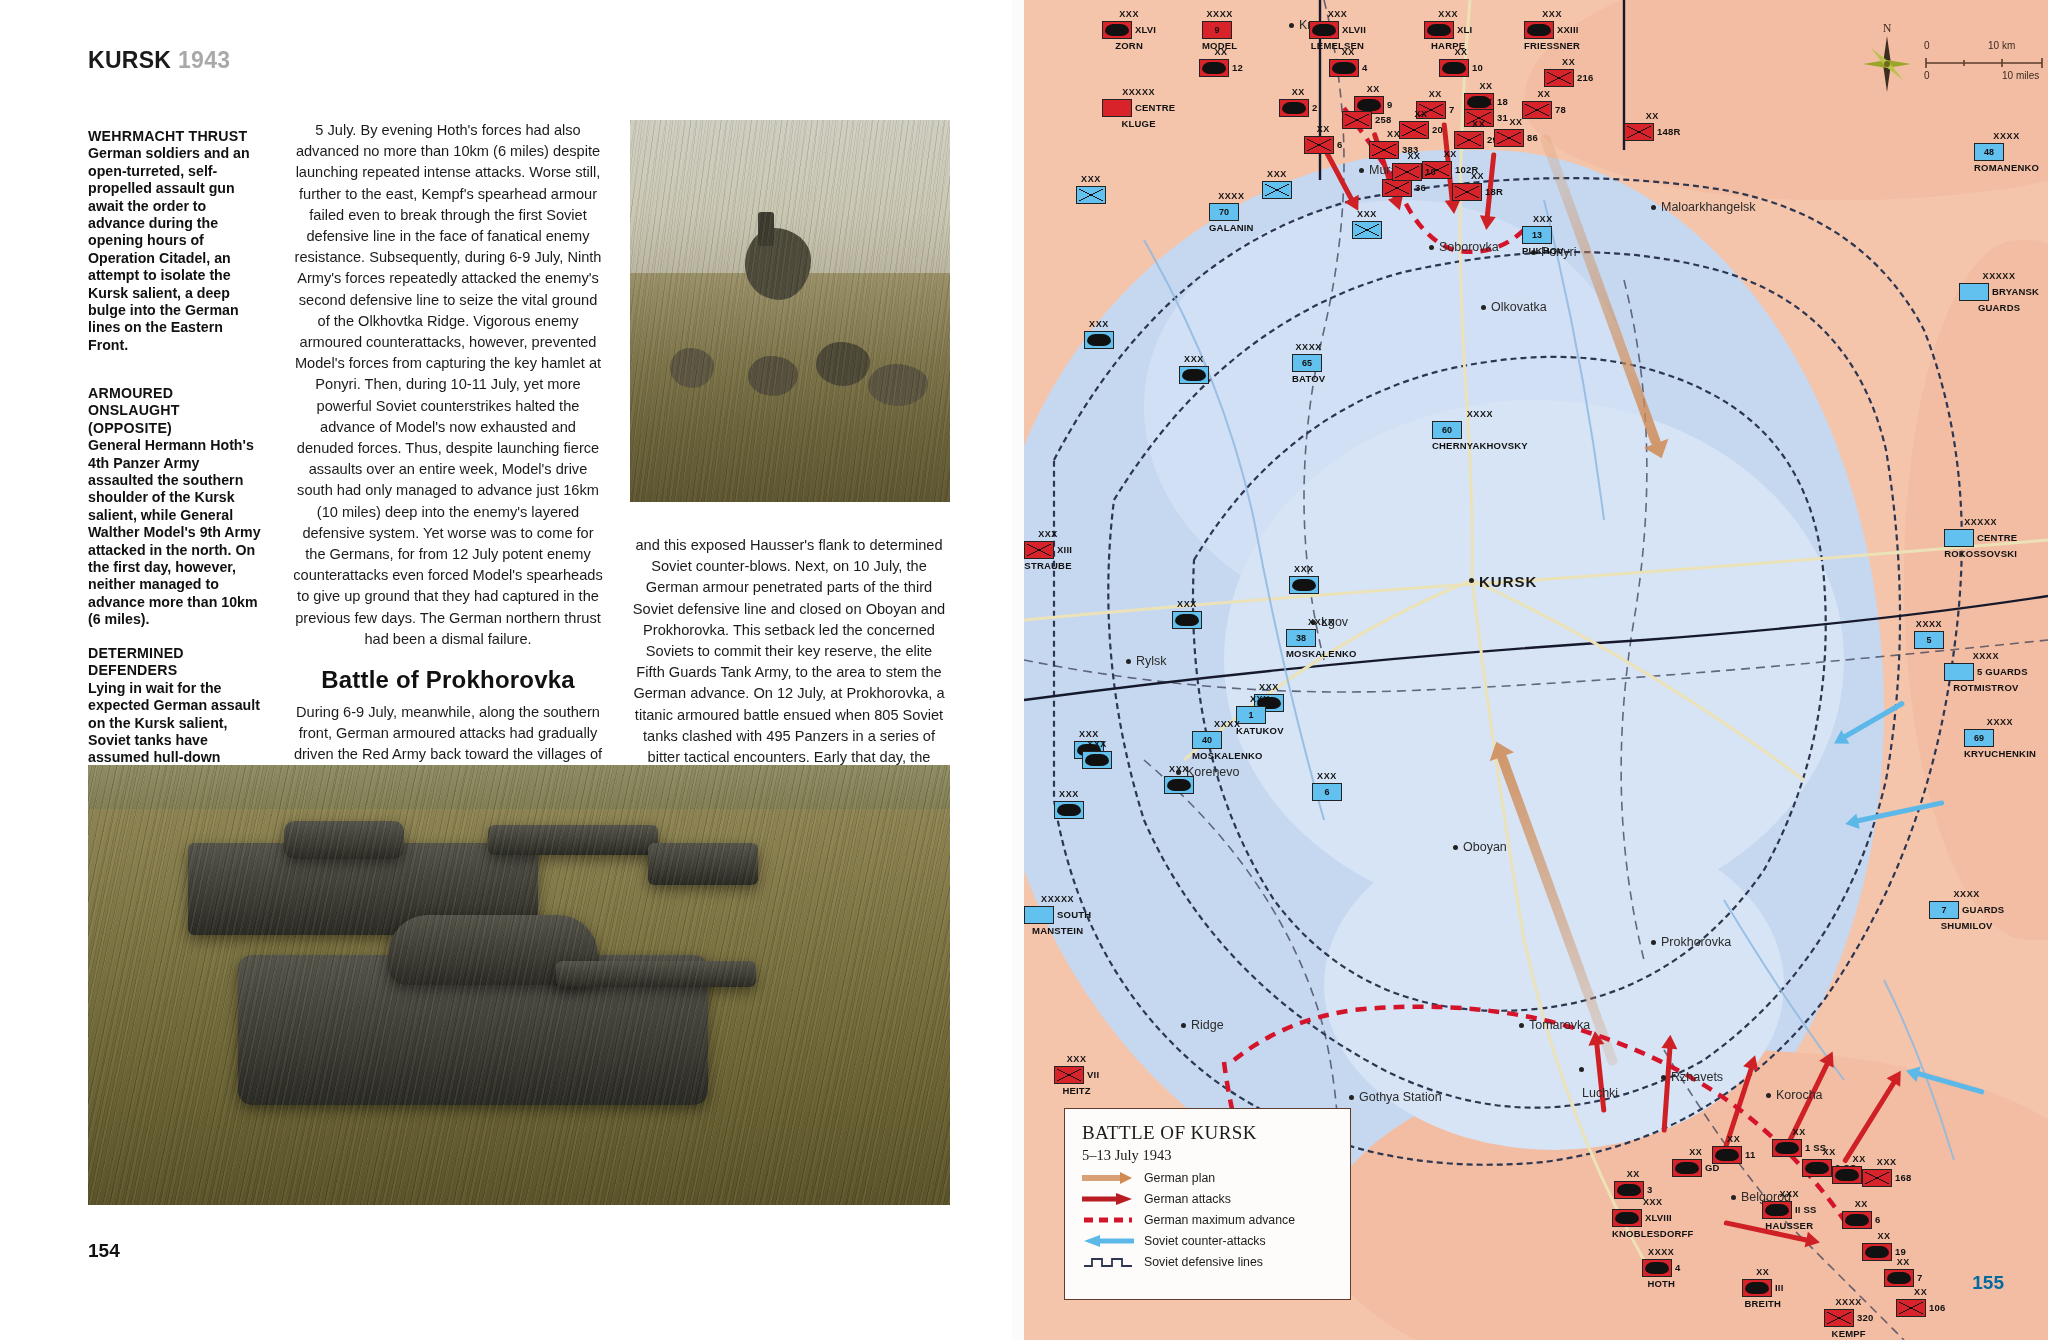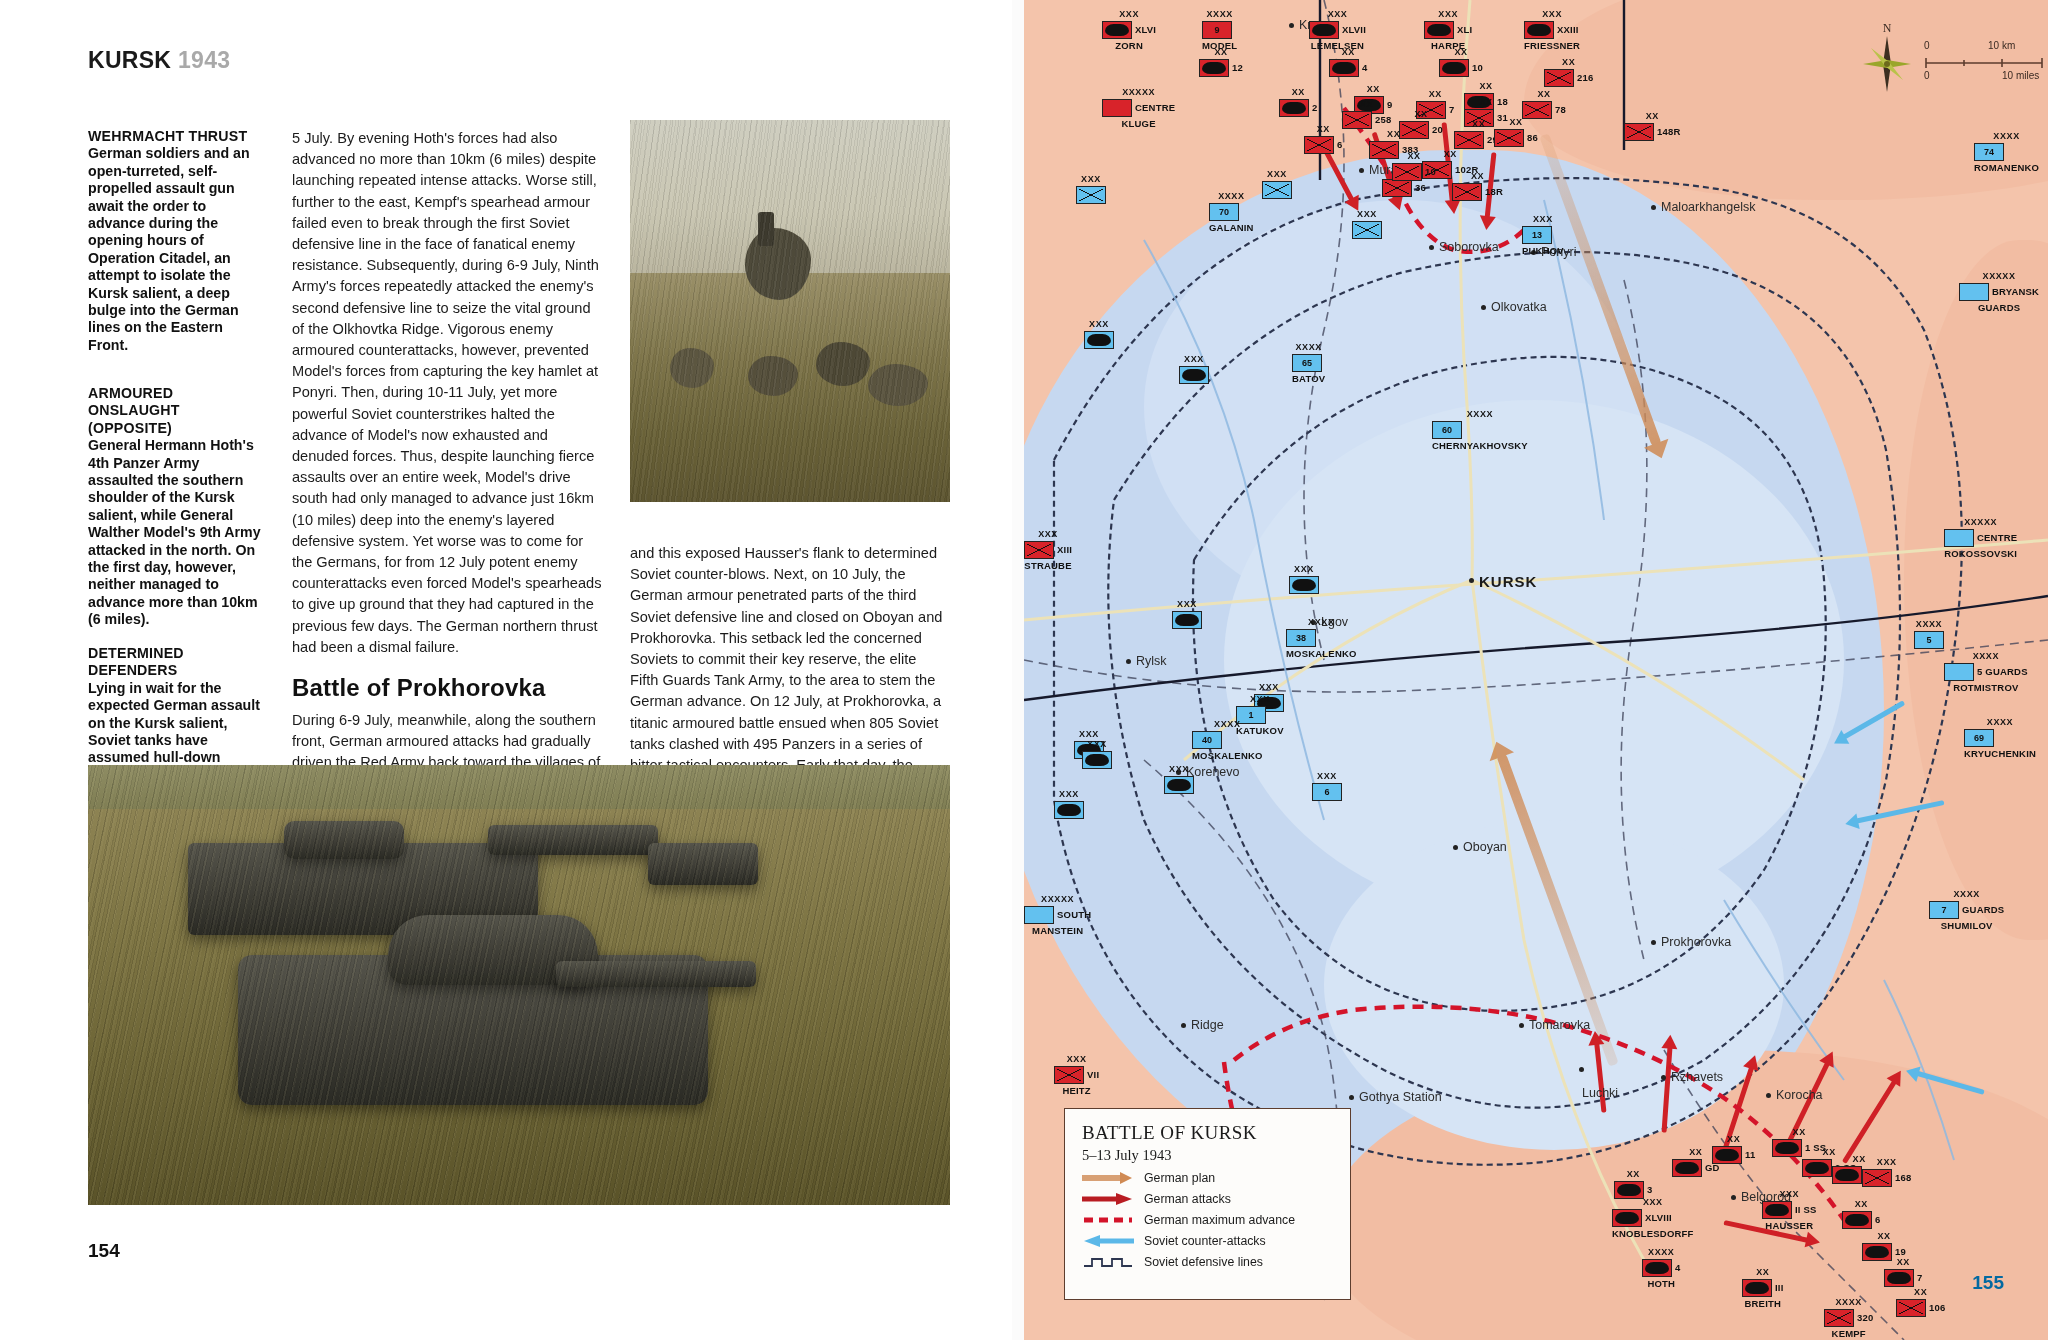--- a/index.html
+++ b/index.html
@@ -12,21 +12,21 @@
 
   .chapter-head{position:absolute;left:88px;top:47px;font-size:23px;font-weight:bold;letter-spacing:.3px;color:#1a1a1a;font-family:"Liberation Sans",sans-serif;}
   .chapter-head .yr{color:#a9a9a9;font-weight:bold;}
 
   .caption{position:absolute;width:176px;font-size:14.2px;line-height:17.4px;font-weight:bold;color:#111;}
   .caption .hd{display:block;letter-spacing:.2px;}
   .cap1{left:88px;top:128px;}
   .cap2{left:88px;top:385px;}
   .cap3{left:88px;top:645px;}
 
-  .bodycol{position:absolute;font-size:14.6px;line-height:21.2px;color:#1b1b1b;text-align:left;font-family:"Liberation Sans",sans-serif;margin-top:8px;}
+  .bodycol{position:absolute;font-size:14.6px;line-height:21.2px;color:#1b1b1b;text-align:center;font-family:"Liberation Sans",sans-serif;}
   .col1{left:292px;top:120px;width:312px;}
   .col2{left:630px;top:535px;width:318px;}
   .bodycol p{margin:0 0 0 0;}
   .subhead{font-size:24px;font-weight:bold;color:#111;margin:16px 0 9px 0;line-height:27px;letter-spacing:.2px;}
 
   
   .photo{position:absolute;overflow:hidden;}
   .photo-top{left:630px;top:120px;width:320px;height:382px;}
   .photo-bot{left:88px;top:765px;width:862px;height:440px;}
   .pgnum{position:absolute;left:88px;top:1240px;font-size:19px;font-weight:bold;color:#111;}
@@ -350,21 +350,21 @@
         <div class="unit" style="left: 872px; top: 1288px;"><span class="ech">XX</span><span><span class="box red inf"><span class="glyph"></span></span><span class="sid">106</span></span></div>
         <div class="unit" style="left: 800px; top: 1298px;"><span class="ech">XXXX</span><span><span class="box red inf"><span class="glyph"></span></span><span class="sid">320</span></span><span class="cdr">KEMPF</span></div>
       </div>
     <div id="soviet-units">
         <div class="unit" style="left: 52px; top: 175px;"><span class="ech">XXX</span><span><span class="box blue inf"><span class="glyph"></span></span></span></div>
         <div class="unit" style="left: 238px; top: 170px;"><span class="ech">XXX</span><span><span class="box blue inf"><span class="glyph"></span></span></span></div>
         <div class="unit" style="left: 185px; top: 192px;"><span class="ech">XXXX</span><span><span class="box blue"><span class="num">70</span></span></span><span class="cdr">GALANIN</span></div>
         <div class="unit" style="left: 328px; top: 210px;"><span class="ech">XXX</span><span><span class="box blue inf"><span class="glyph"></span></span></span></div>
         <div class="unit" style="left: 498px; top: 215px;"><span class="ech">XXX</span><span><span class="box blue"><span class="num">13</span></span></span><span class="cdr">PUKHOV</span></div>
         <div class="unit" style="left: 60px; top: 320px;"><span class="ech">XXX</span><span><span class="box blue armor"><span class="glyph"></span></span></span></div>
-        <div class="unit" style="left: 950px; top: 132px;"><span class="ech">XXXX</span><span><span class="box blue"><span class="num">74</span></span></span><span class="cdr">ROMANENKO</span></div>
+        <div class="unit" style="left: 950px; top: 132px;"><span class="ech">XXXX</span><span><span class="box blue"><span class="num">48</span></span></span><span class="cdr">ROMANENKO</span></div>
         <div class="unit" style="left: 155px; top: 355px;"><span class="ech">XXX</span><span><span class="box blue armor"><span class="glyph"></span></span></span></div>
         <div class="unit" style="left: 935px; top: 272px;"><span class="ech">XXXXX</span><span><span class="box blue"></span><span class="sid">BRYANSK</span></span><span class="cdr">GUARDS</span></div>
         <div class="unit" style="left: 268px; top: 343px;"><span class="ech">XXXX</span><span><span class="box blue"><span class="num">65</span></span></span><span class="cdr">BATOV</span></div>
         <div class="unit" style="left: 408px; top: 410px;"><span class="ech">XXXX</span><span><span class="box blue"><span class="num">60</span></span></span><span class="cdr">CHERNYAKHOVSKY</span></div>
         <div class="unit" style="left: 920px; top: 518px;"><span class="ech">XXXXX</span><span><span class="box blue"></span><span class="sid">CENTRE</span></span><span class="cdr">ROKOSSOVSKI</span></div>
         <div class="unit" style="left: 265px; top: 565px;"><span class="ech">XXX</span><span><span class="box blue armor"><span class="glyph"></span></span></span></div>
         <div class="unit" style="left: 262px; top: 618px;"><span class="ech">XXXX</span><span><span class="box blue"><span class="num">38</span></span></span><span class="cdr">MOSKALENKO</span></div>
         <div class="unit" style="left: 148px; top: 600px;"><span class="ech">XXX</span><span><span class="box blue armor"><span class="glyph"></span></span></span></div>
         <div class="unit" style="left: 50px; top: 730px;"><span class="ech">XXX</span><span><span class="box blue armor"><span class="glyph"></span></span></span></div>
         <div class="unit" style="left: 890px; top: 620px;"><span class="ech">XXXX</span><span><span class="box blue"><span class="num">5</span></span></span></div>

